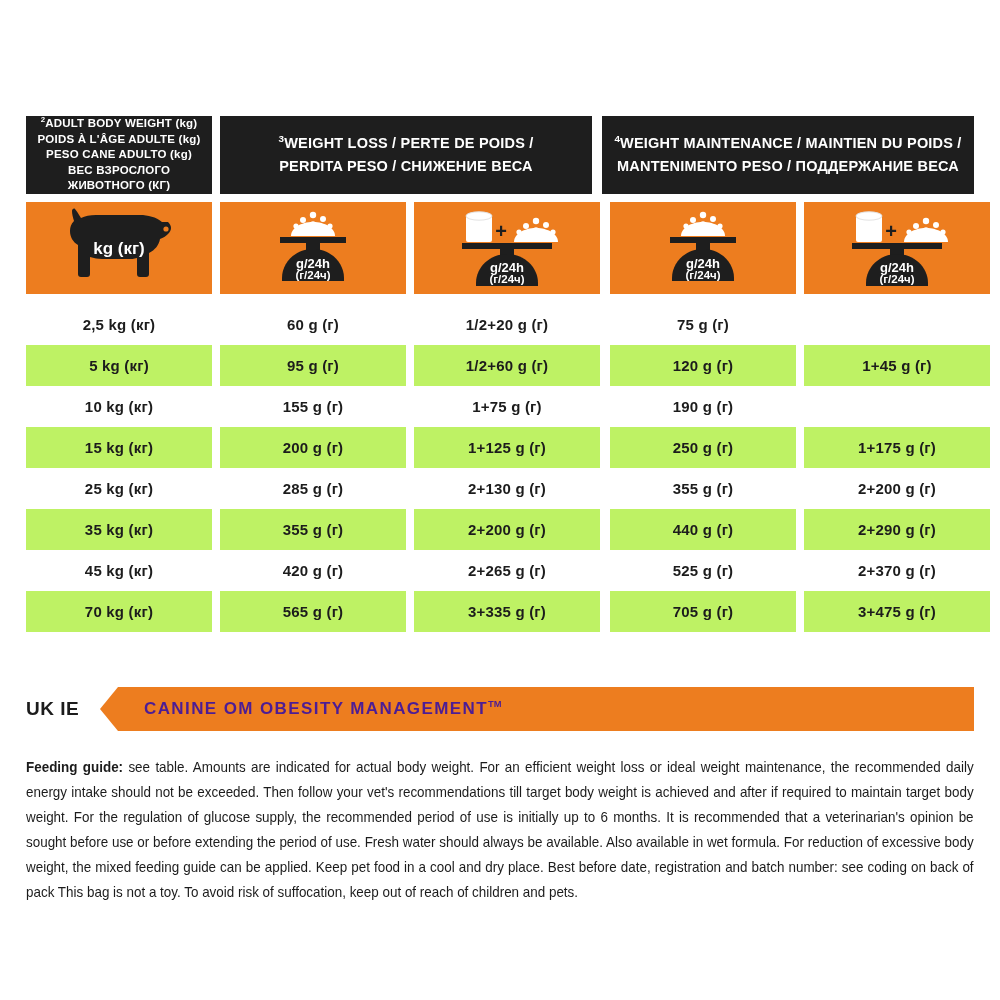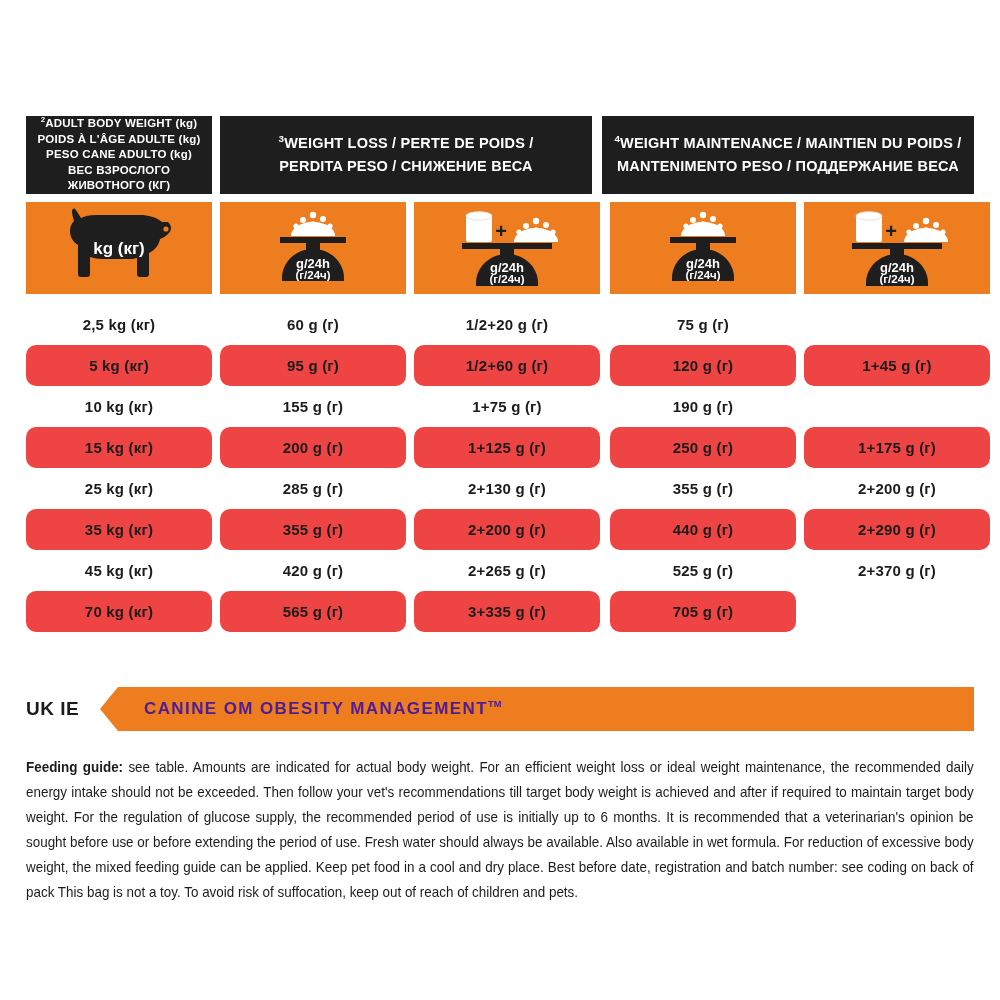--- a/index.html
+++ b/index.html
@@ -99,21 +99,21 @@
   .cell {
     display: flex;
     align-items: center;
     justify-content: center;
     font-size: 15px;
     font-weight: bold;
     color: #1c1c1c;
     box-sizing: border-box;
     letter-spacing: 0.2px;
   }
-  .data-row.shaded .cell { background: #ef4444; border-radius: 10px; }
+  .data-row.shaded .cell { background: #bef264; }
   .data-row.plain  .cell { background: #ffffff; }
 
   
   .banner {
     position: absolute;
     left: 26px;
     top: 687px;
     width: 948px;
     height: 44px;
     display: flex;
@@ -387,20 +387,21 @@
         </div>
         <div class="grid-row data-row shaded">
           <div class="cell col-w">70 kg (кг)</div>
           <div class="gap-s"></div>
           <div class="cell col-d">565 g (г)</div>
           <div class="gap-s"></div>
           <div class="cell col-d">3+335 g (г)</div>
           <div class="gap-l"></div>
           <div class="cell col-d">705 g (г)</div>
           <div class="gap-s"></div>
+          <div class="cell col-d">3+475 g (г)</div>
         </div>
       </div>
   </div>
 
   <div class="banner">
     <div class="banner-region">UK IE</div>
     <div class="banner-bar">
       <div class="banner-title">
         <span>CANINE OM OBESITY MANAGEMENT</span><sup>TM</sup>
       </div>

